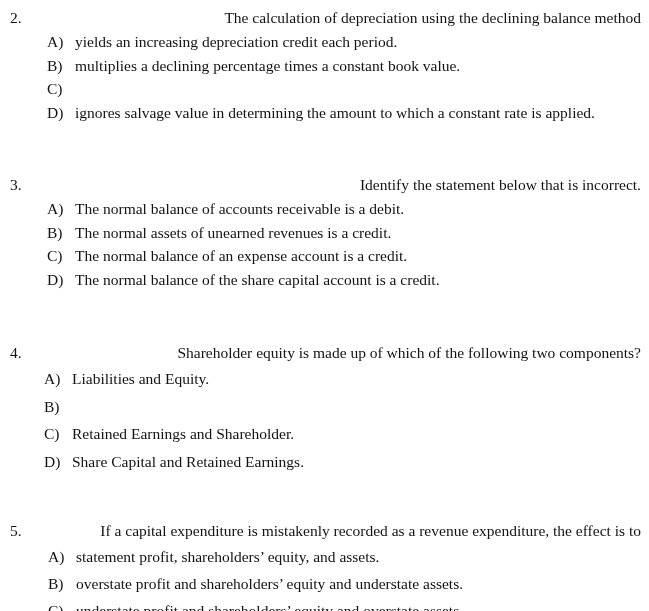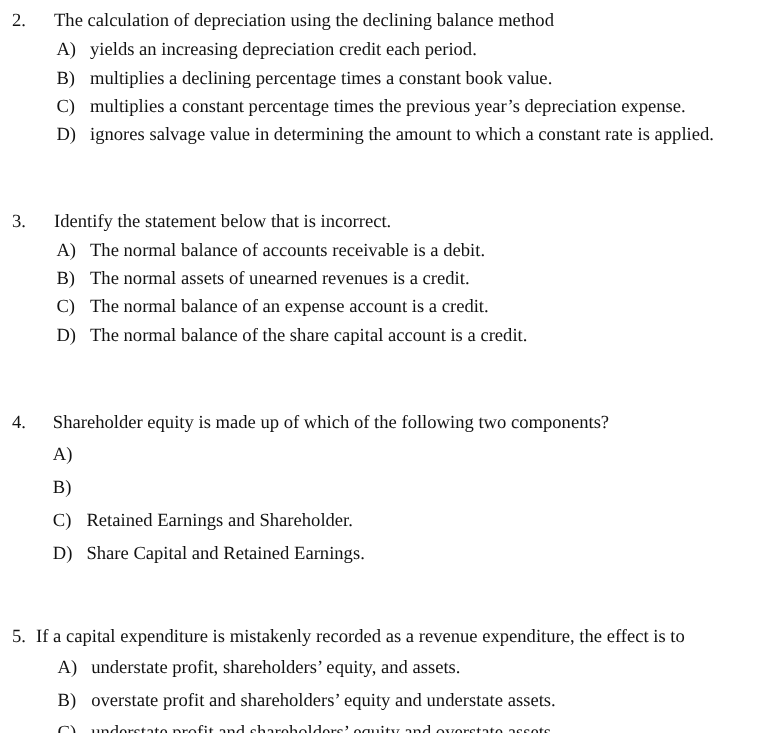--- a/index.html
+++ b/index.html
@@ -21,20 +21,21 @@
   }
   .q-line {
     display: flex;
     line-height: 24px;
   }
   .q-num {
     flex: 0 0 35px;
   }
   .q-text {
     flex: 1;
+    text-align: right;
   }
   .options {
     margin-left: 37px;
   }
   .option {
     display: flex;
     line-height: 23.5px;
   }
   .opt-label {
     flex: 0 0 28px;
@@ -64,21 +65,20 @@
       <div class="option">
         <span class="opt-label">A)</span>
         <span class="opt-text">yields an increasing depreciation credit each period.</span>
       </div>
       <div class="option">
         <span class="opt-label">B)</span>
         <span class="opt-text">multiplies a declining percentage times a constant book value.</span>
       </div>
       <div class="option">
         <span class="opt-label">C)</span>
-        <span class="opt-text">multiplies a constant percentage times the previous year’s depreciation expense.</span>
       </div>
       <div class="option">
         <span class="opt-label">D)</span>
         <span class="opt-text">ignores salvage value in determining the amount to which a constant rate is applied.</span>
       </div>
     </div>
   </div>
 
   <div class="question question-3">
     <div class="q-line">
@@ -106,20 +106,21 @@
   </div>
 
   <div class="question question-4">
     <div class="q-line">
       <span class="q-num">4.</span>
       <span class="q-text">Shareholder equity is made up of which of the following two components?</span>
     </div>
     <div class="options">
       <div class="option">
         <span class="opt-label">A)</span>
+        <span class="opt-text">Liabilities and Equity.</span>
       </div>
       <div class="option">
         <span class="opt-label">B)</span>
       </div>
       <div class="option">
         <span class="opt-label">C)</span>
         <span class="opt-text">Retained Earnings and Shareholder.</span>
       </div>
       <div class="option">
         <span class="opt-label">D)</span>
@@ -129,21 +130,21 @@
   </div>
 
   <div class="question question-5">
     <div class="q-line">
       <span class="q-num">5.</span>
       <span class="q-text">If a capital expenditure is mistakenly recorded as a revenue expenditure, the effect is to</span>
     </div>
     <div class="options">
       <div class="option">
         <span class="opt-label">A)</span>
-        <span class="opt-text">understate profit, shareholders’ equity, and assets.</span>
+        <span class="opt-text">statement profit, shareholders’ equity, and assets.</span>
       </div>
       <div class="option">
         <span class="opt-label">B)</span>
         <span class="opt-text">overstate profit and shareholders’ equity and understate assets.</span>
       </div>
       <div class="option">
         <span class="opt-label">C)</span>
         <span class="opt-text">understate profit and shareholders’ equity and overstate assets.</span>
       </div>
 

